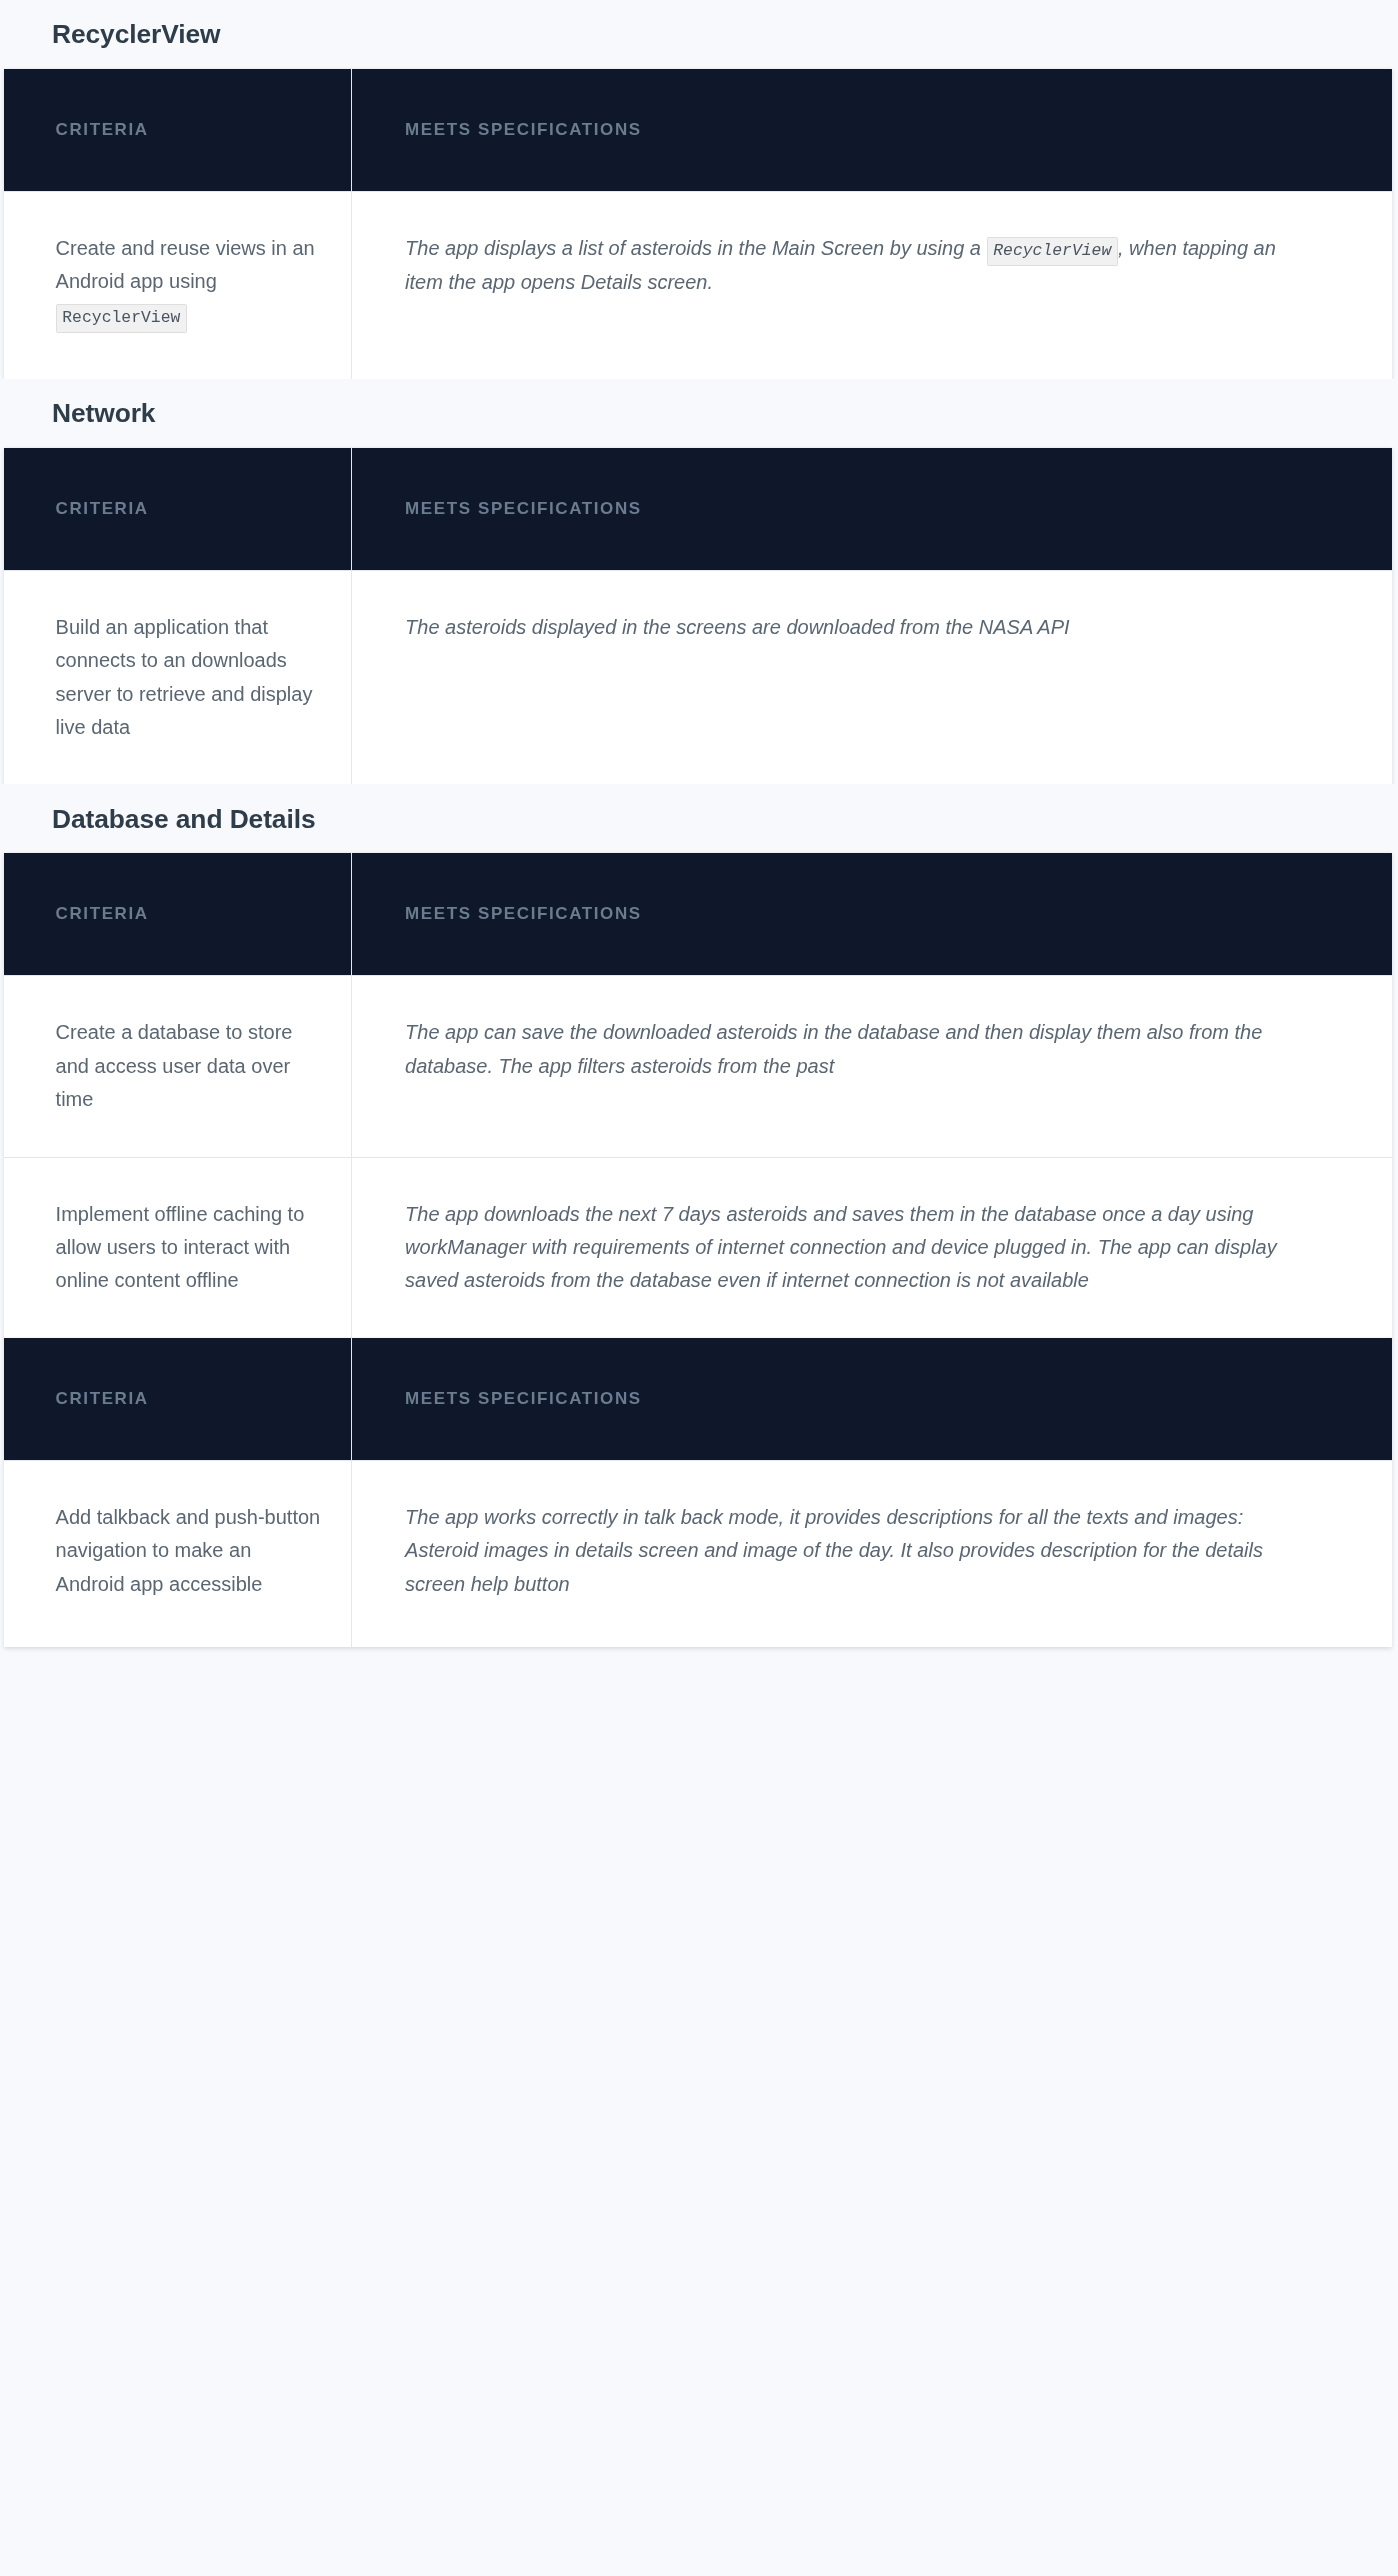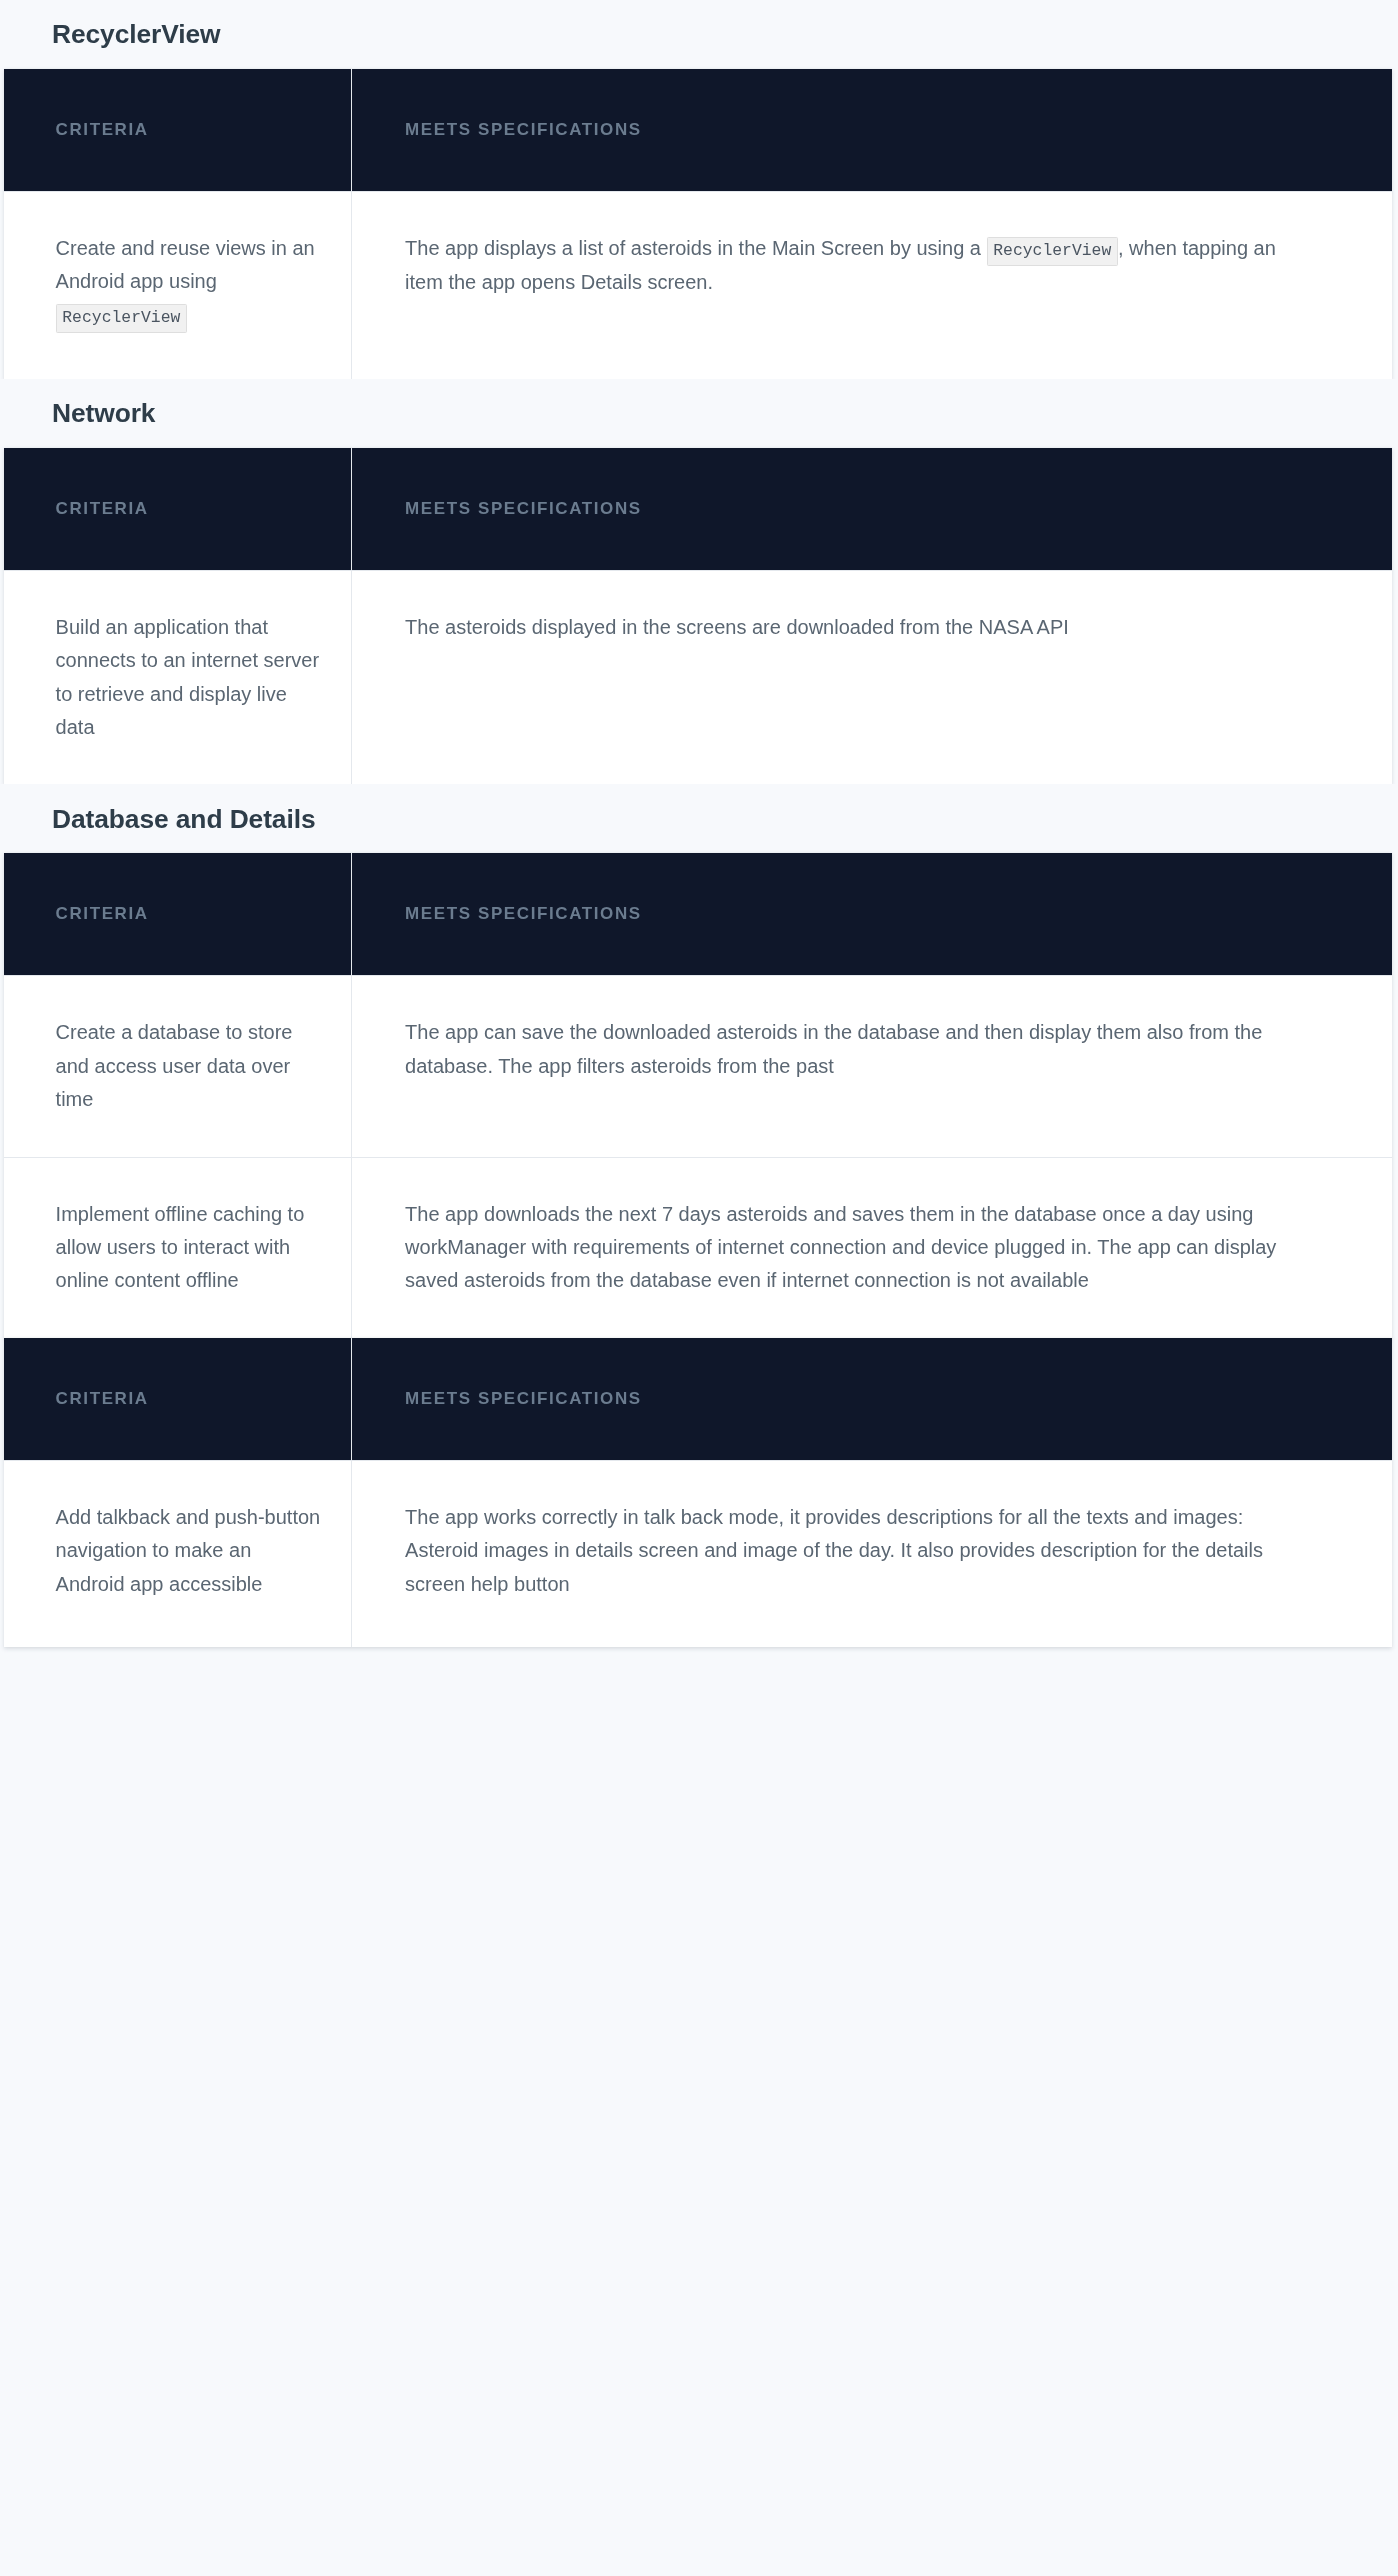--- a/index.html
+++ b/index.html
@@ -74,20 +74,21 @@
     border-bottom: 0.7px solid #e4e8ed;
     background: #ffffff;
   }
   table.rubric tbody tr:last-child td {
     border-bottom: none;
   }
   table.rubric tbody td.spec-cell {
     border-left: 0.7px solid #e4e8ed;
     padding-left: 53px;
     padding-right: 86px;
+    font-style: italic;
   }
   td.criteria-cell { padding-right: 29px; }
 
   code.chip {
     font-family: "Liberation Mono", monospace;
     font-size: 16.4px;
     background: #f1f1f1;
     border: 0.7px solid #dedede;
     border-radius: 1.4px;
     padding: 2.9px 5.7px 3.6px 5.7px;
@@ -138,21 +139,21 @@
             <col class="c-spec">
           </colgroup>
           <thead>
             <tr>
               <th class="criteria-head">CRITERIA</th>
               <th class="spec-head">MEETS SPECIFICATIONS</th>
             </tr>
           </thead>
           <tbody>
             <tr>
-              <td class="criteria-cell" style="padding-bottom: 40px;"><span>Build an application that connects to an internet server to retrieve and display live data</span></td>
+              <td class="criteria-cell" style="padding-bottom: 40px;"><span>Build an application that connects to an downloads server to retrieve and display live data</span></td>
               <td class="spec-cell" style="padding-bottom: 40px;"><span>The asteroids displayed in the screens are downloaded from the NASA API</span></td>
             </tr>
           </tbody>
         </table>
       </div>
     </div>
     <div class="section">
       <div class="section-title-wrap">
         <h2 class="section-title">Database and Details</h2>
       </div>

